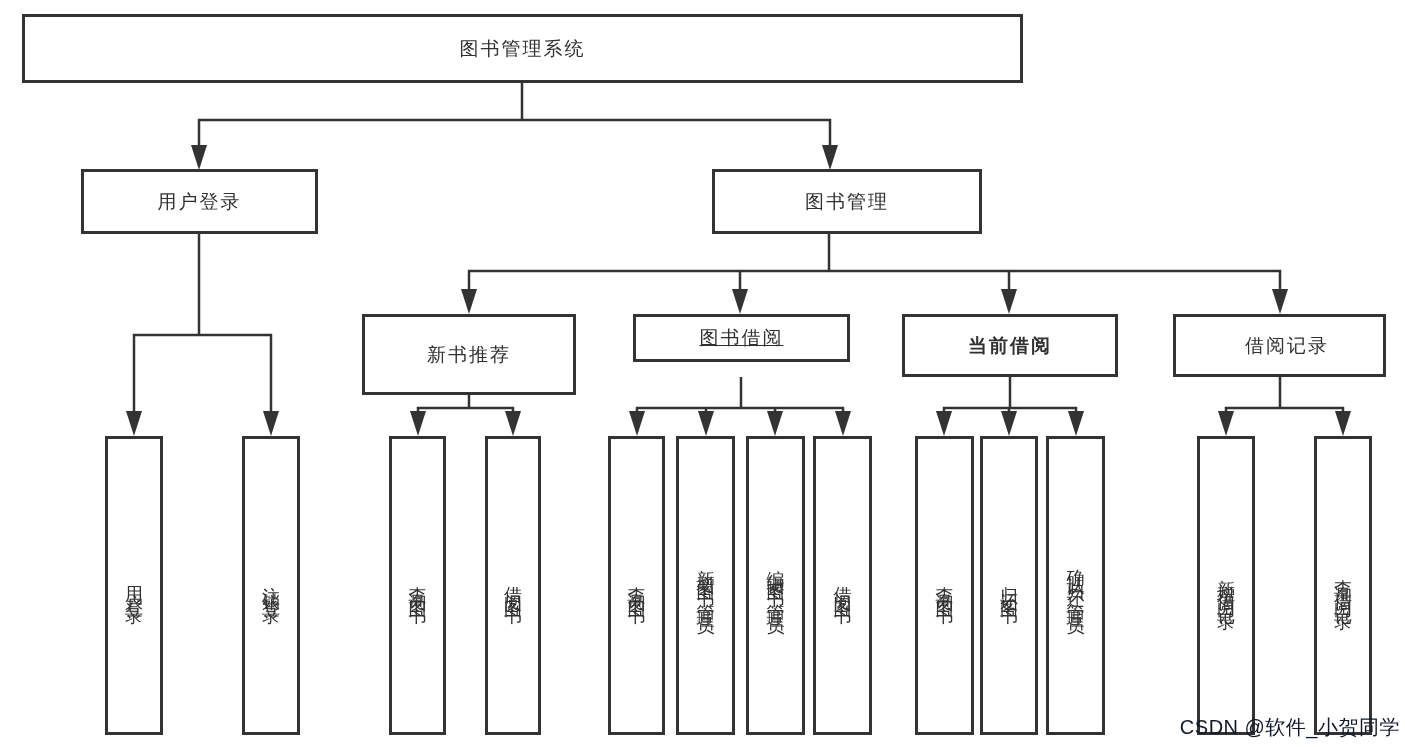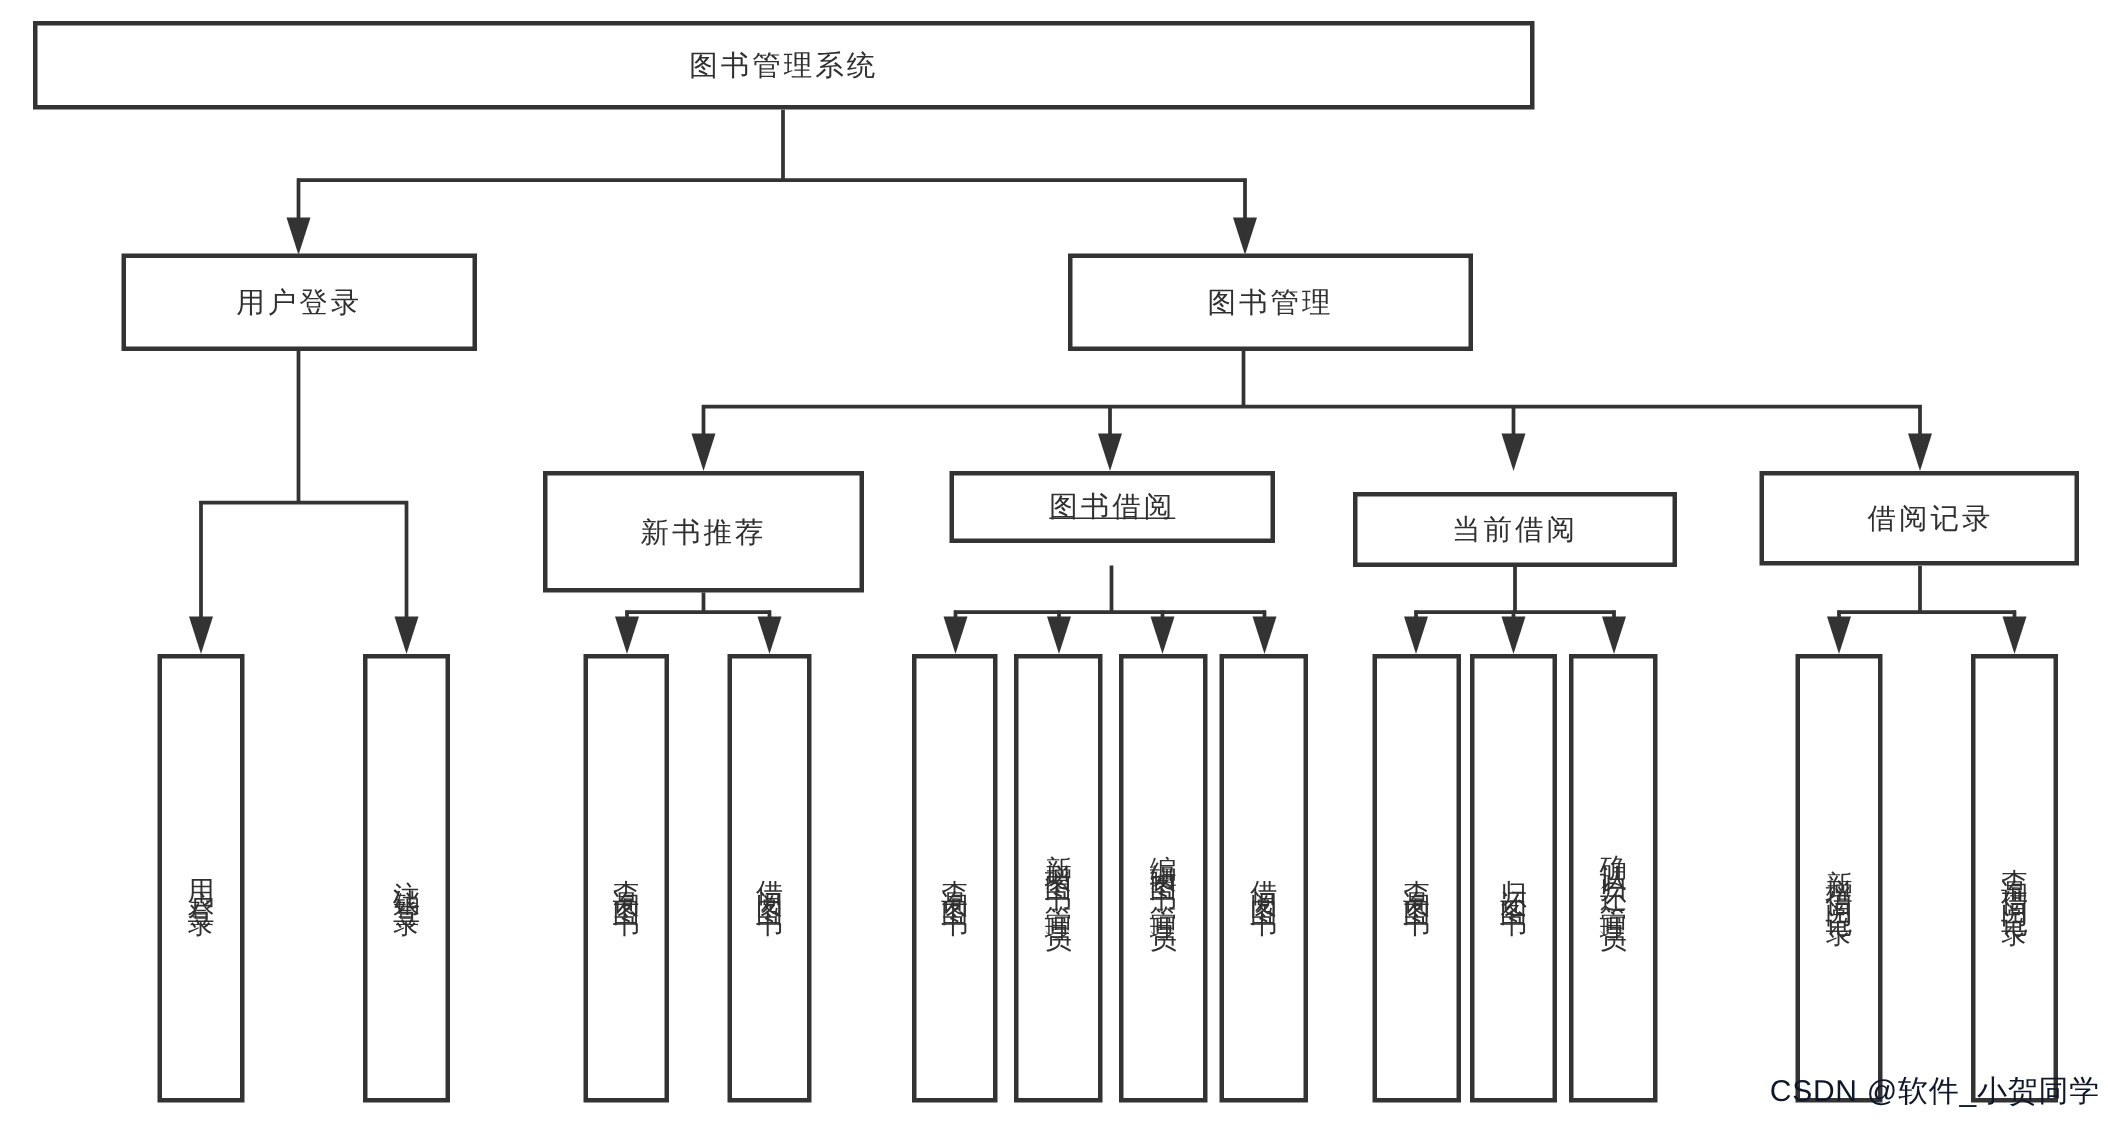--- a/index.html
+++ b/index.html
@@ -121,28 +121,28 @@
     <polygon points="1068,411 1084,411 1076,436"></polygon>
 
     <line x1="1280" y1="377" x2="1280" y2="409"></line>
     <line x1="1225" y1="408" x2="1344" y2="408"></line>
     <line x1="1226" y1="407" x2="1226" y2="413"></line>
     <line x1="1343" y1="407" x2="1343" y2="413"></line>
     <polygon points="1218,411 1234,411 1226,436"></polygon>
     <polygon points="1335,411 1351,411 1343,436"></polygon>
   </svg>
 
-  <div class="box" style="left:22px; top:14px; width:1001px; height:59px;">图书管理系统</div>
+  <div class="box" style="left:22px; top:14px; width:1001px; height:69px;">图书管理系统</div>
 
   <div class="box" style="left:81px; top:169px; width:237px; height:65px;">用户登录</div>
   <div class="box" style="left:712px; top:169px; width:270px; height:65px;">图书管理</div>
 
   <div class="box" style="left:362px; top:314px; width:214px; height:81px;">新书推荐</div>
   <div class="box" style="left:633px; top:314px; width:217px; height:48px;text-decoration:underline;">图书借阅</div>
-  <div class="box" style="left:902px; top:328px; width:216px; height:50px;">当前借阅</div>
+  <div class="box" style="left:902px; top:314px; width:216px; height:63px;font-weight:bold;">当前借阅</div>
   <div class="box" style="left:1173px; top:314px; width:213px; height:63px;padding-left:15px;">借阅记录</div>
 
   <div class="box vbox" style="left:105px; top:436px; width:58px; height:299px;">用户登录</div>
   <div class="box vbox" style="left:242px; top:436px; width:58px; height:299px;">注销登录</div>
 
   <div class="box vbox" style="left:389px; top:436px; width:57px; height:299px;">查询图书</div>
   <div class="box vbox" style="left:485px; top:436px; width:56px; height:299px;">借阅图书</div>
 
   <div class="box vbox" style="left:608px; top:436px; width:57px; height:299px;">查询图书</div>
   <div class="box vbox" style="left:676px; top:436px; width:59px; height:299px;">新增图书（管理员）</div>

